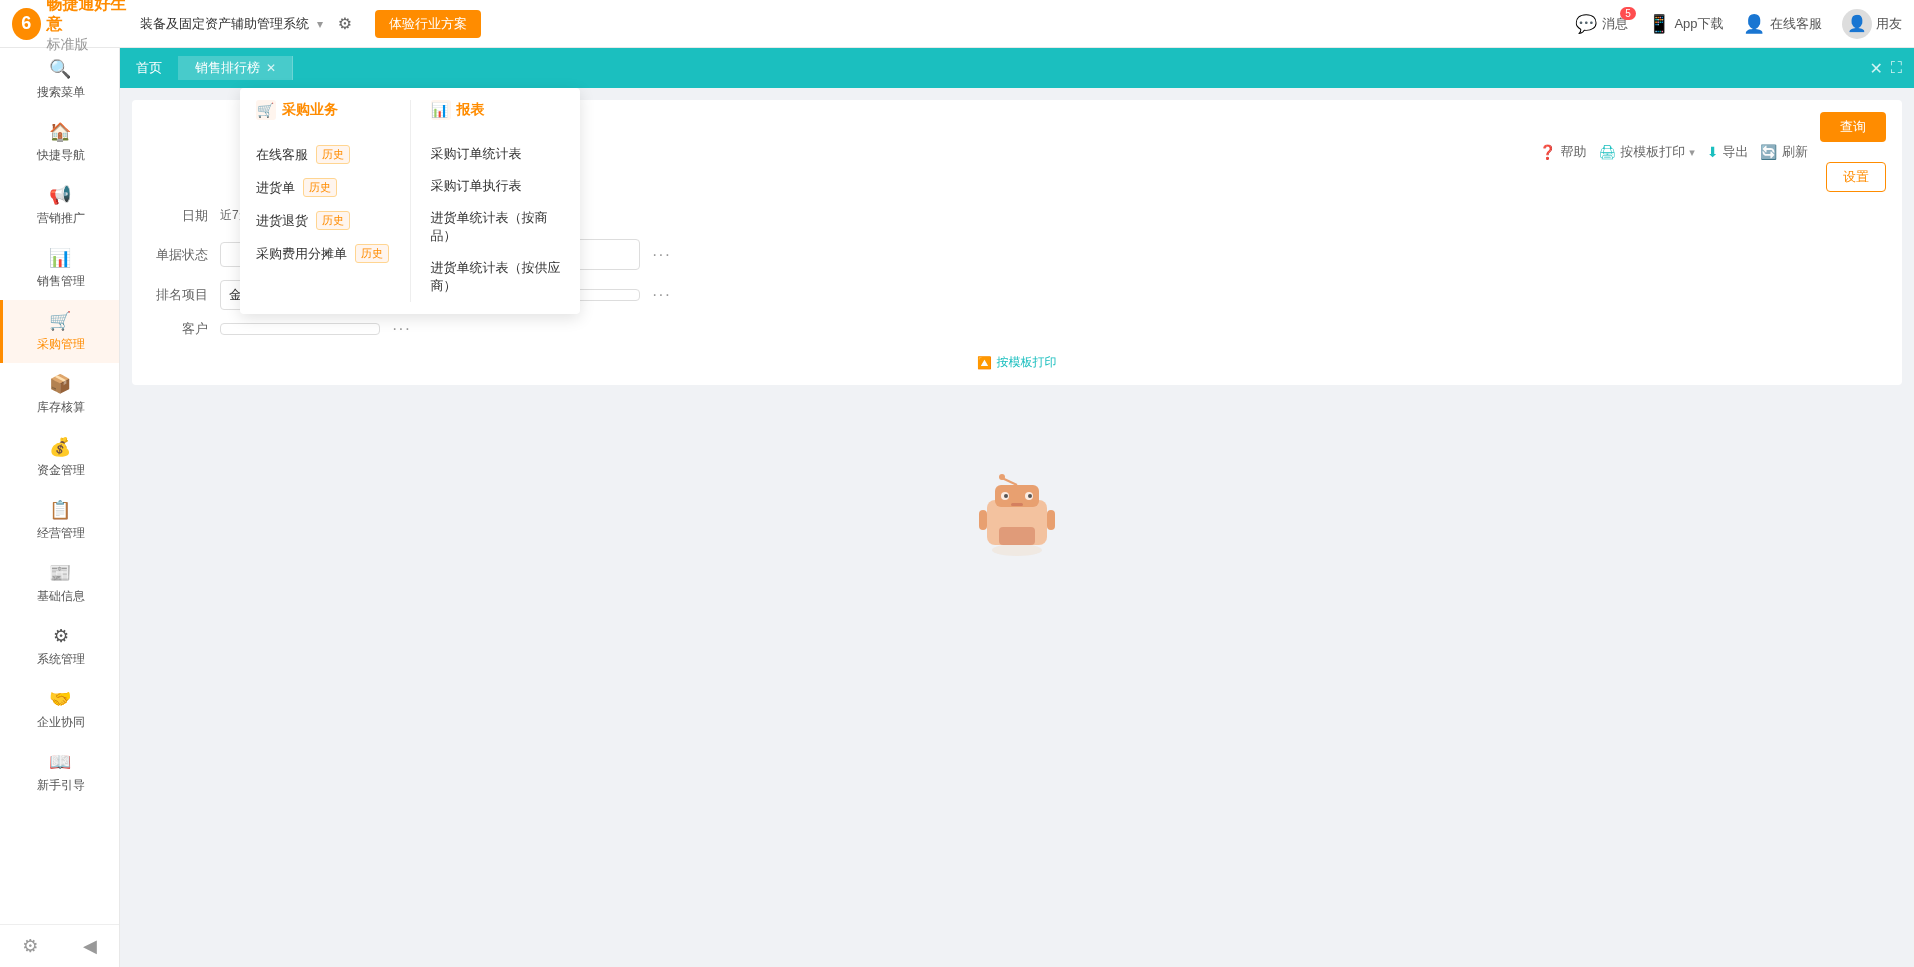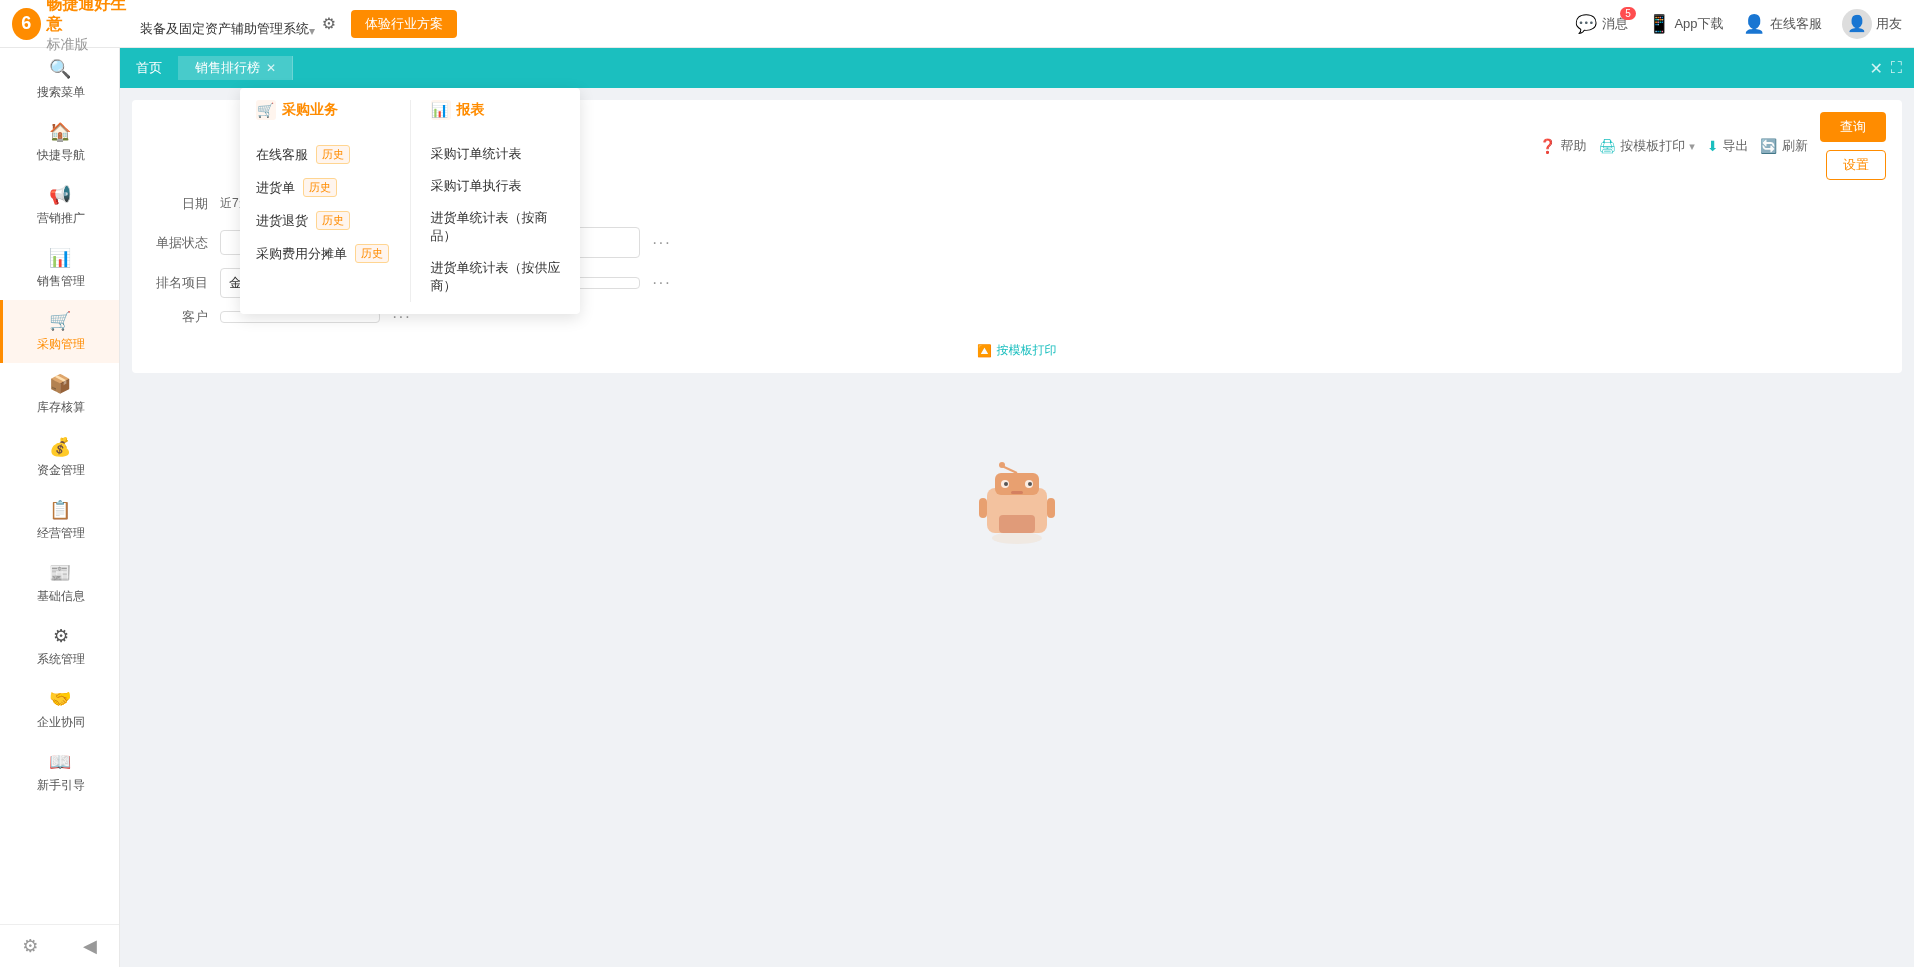--- a/index.html
+++ b/index.html
@@ -37,22 +37,22 @@
     .logo-text {
       font-size: 11px;
       color: #666;
       line-height: 1.3;
     }
     .logo-text .line1 { color: #ff8c00; font-weight: bold; font-size: 16px; }
     .logo-text .line2 { color: #999; font-size: 14px; }
 
     .system-title-area {
       display: flex;
-      align-items: flex-end;
-      gap: 0;
+      align-items: center;
+      gap: 8px;
       margin-left: 8px;
     }
     .system-title {
       font-size: 13px;
       color: #333;
     }
     .system-title-arrow {
       color: #999;
       font-size: 12px;
     }
@@ -576,21 +576,21 @@
             </div>
             <div class="toolbar-btn">
               <span class="toolbar-btn-icon">⬇</span>
               <span>导出</span>
             </div>
             <div class="toolbar-btn">
               <span class="toolbar-btn-icon">🔄</span>
               <span>刷新</span>
             </div>
           </div>
-          <div style="display:flex; flex-direction:column; align-items:flex-end; gap:4px;">
+          <div style="display:flex; flex-direction:column; align-items:flex-end; gap:16px;">
             <button class="btn-query">查询</button>
             <button class="btn-settings">设置</button>
           </div>
         </div>
 
         <div class="filter-row">
           <span class="filter-label">日期</span>
           <div class="date-quick">
             <span>近7天</span>
             <span>更多</span>

